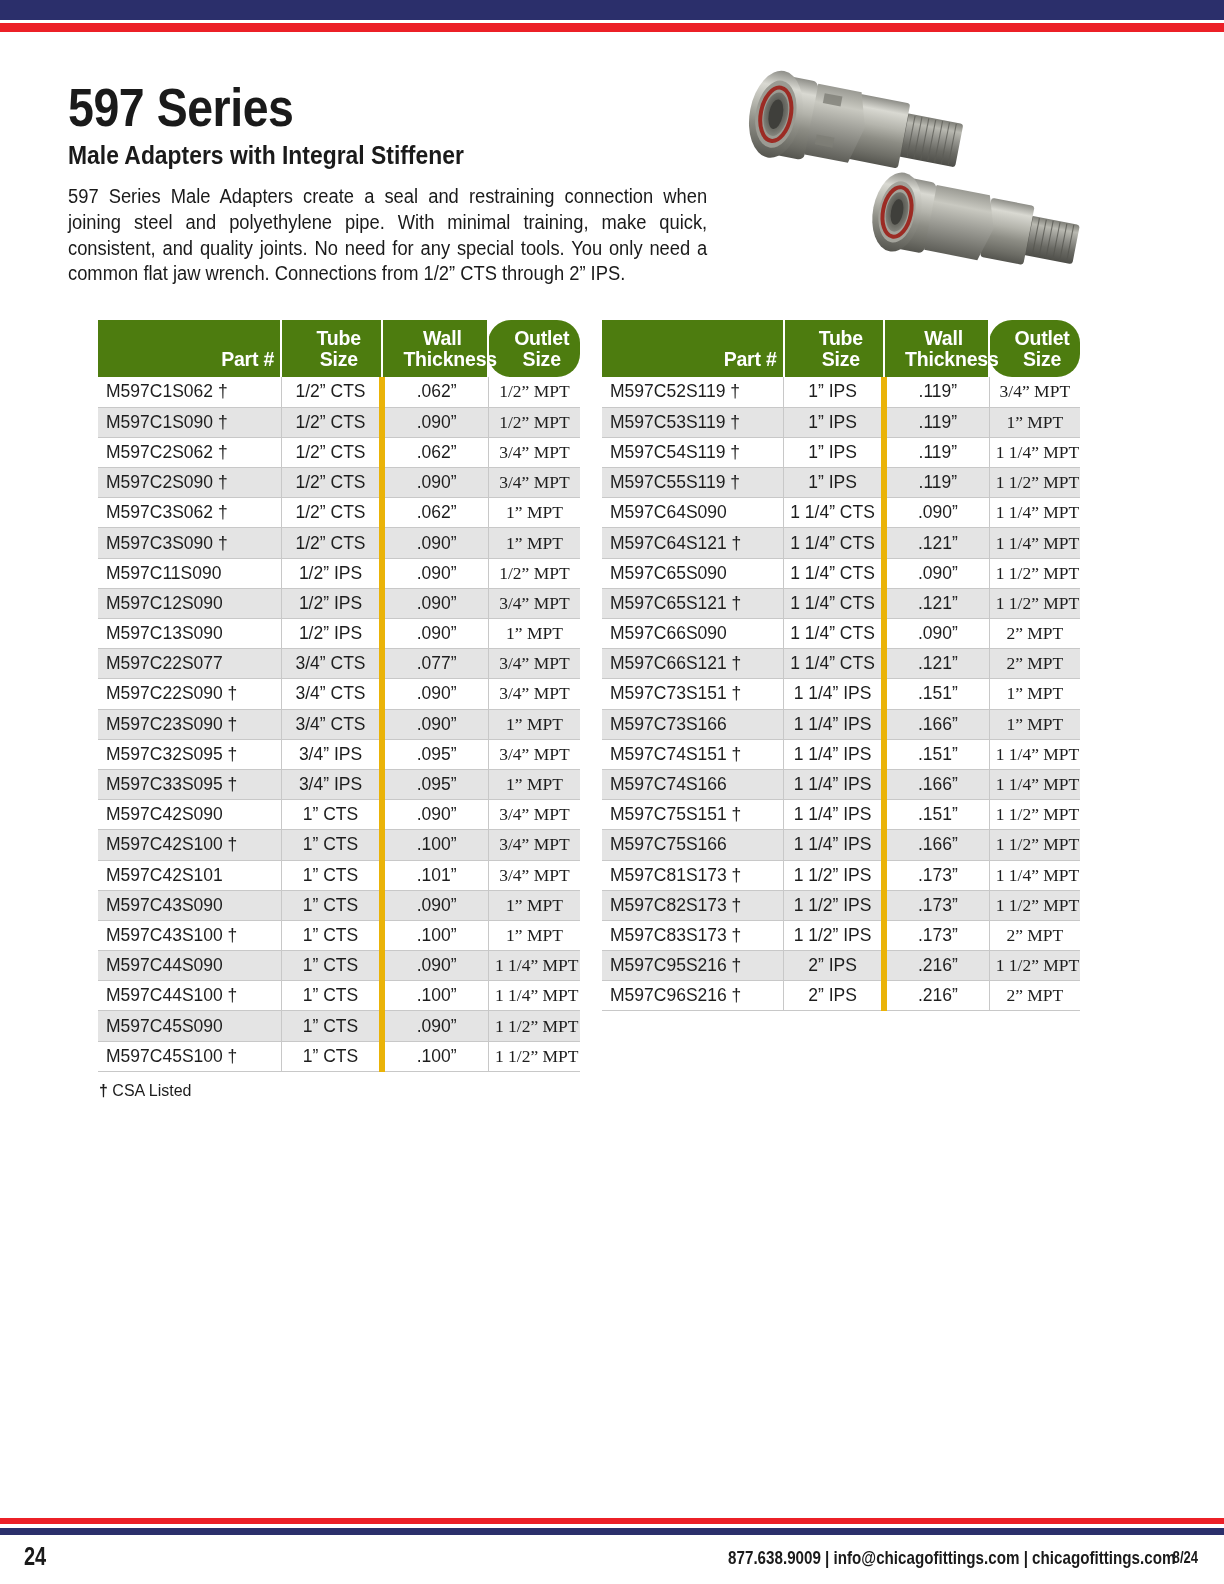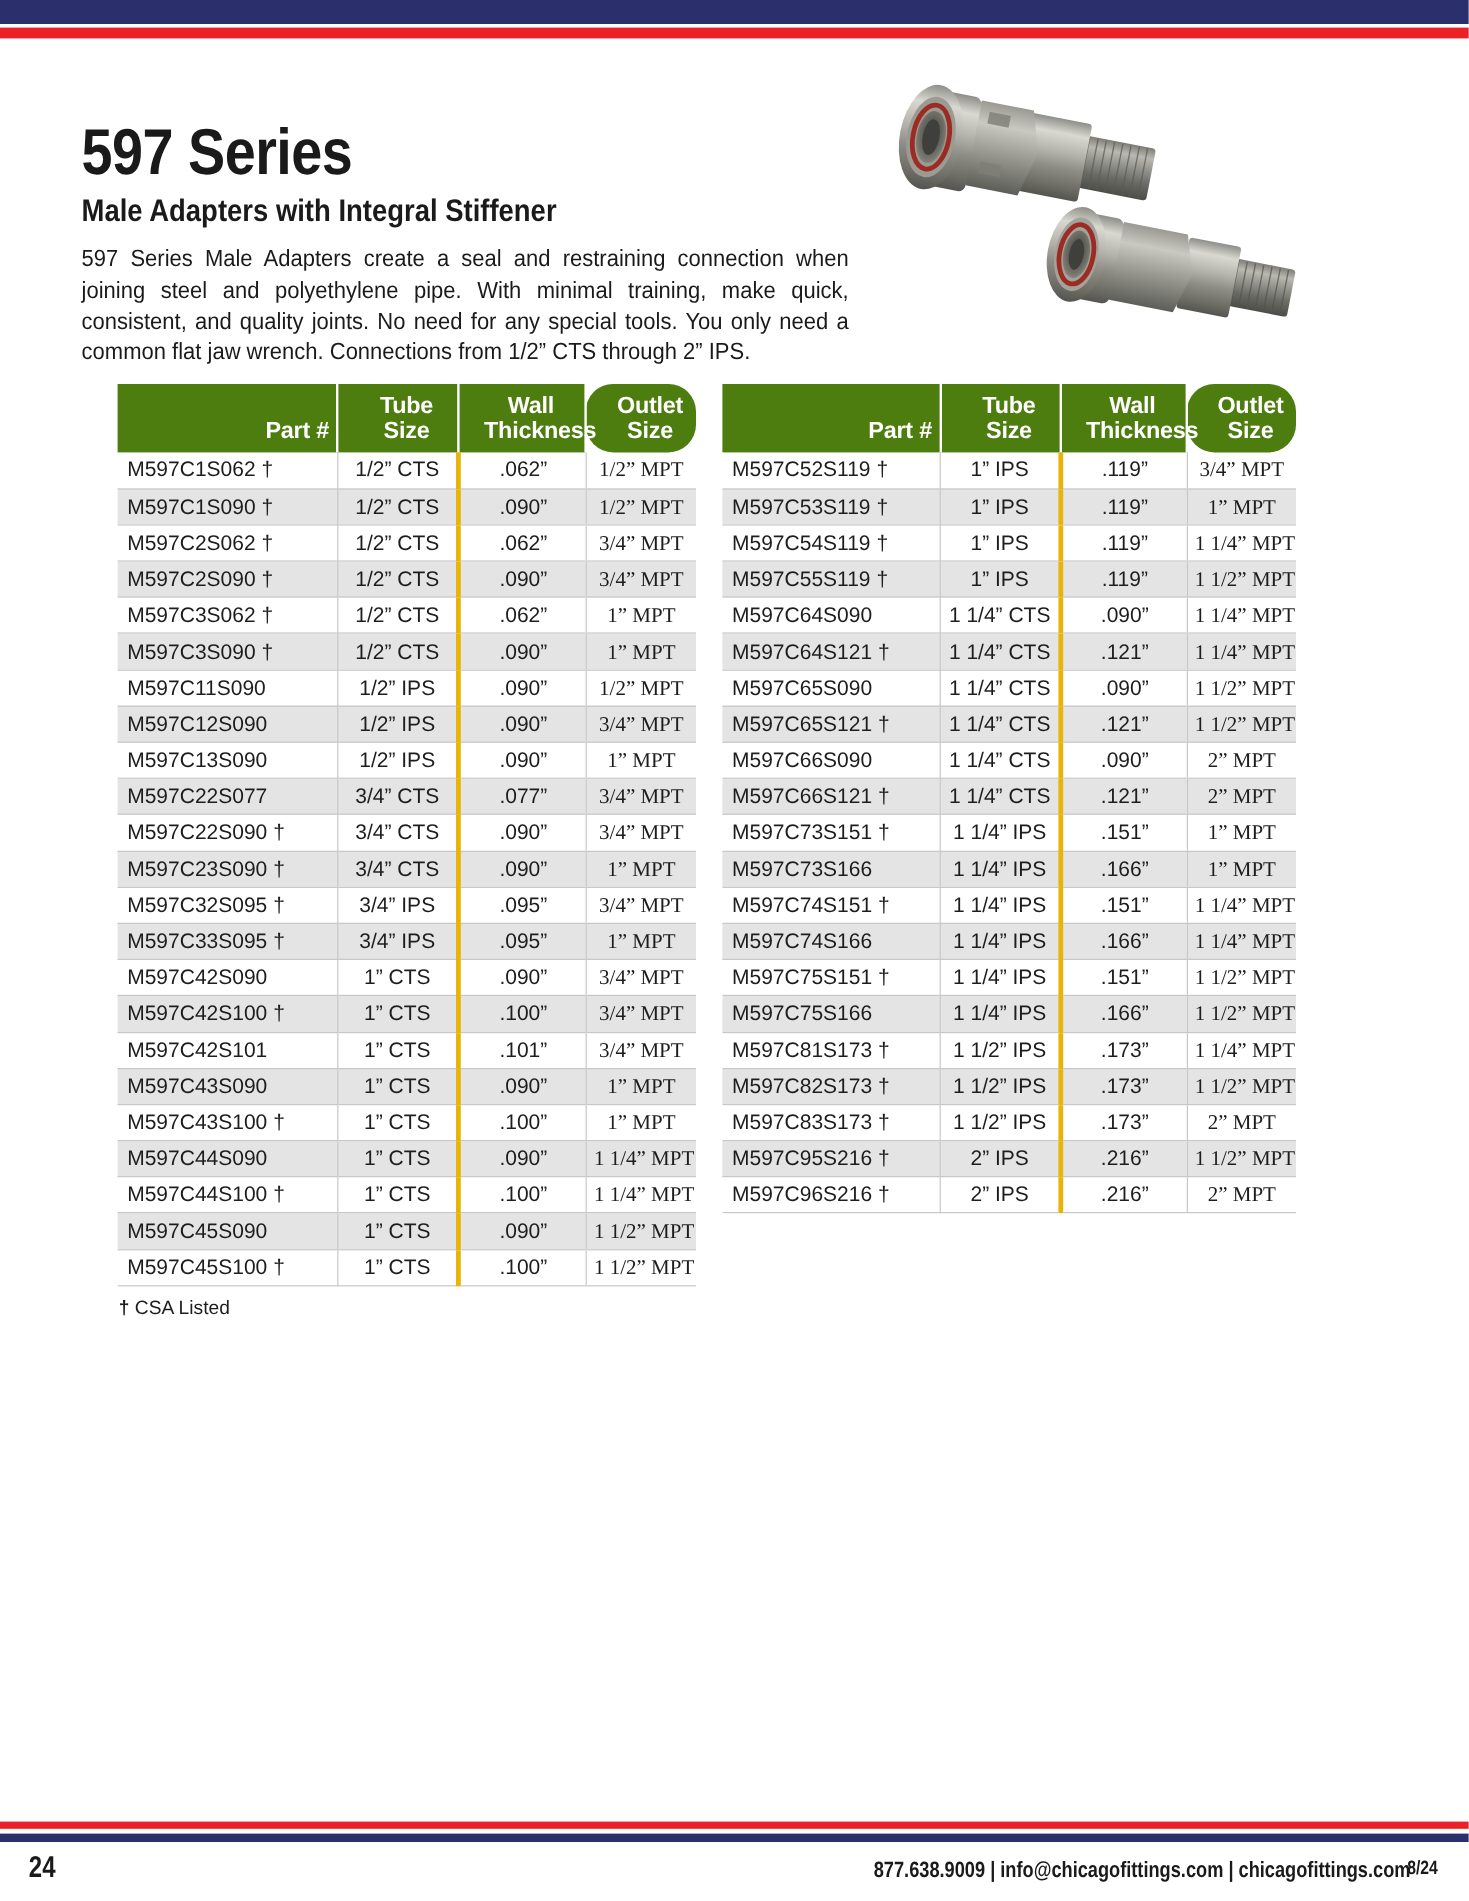--- a/index.html
+++ b/index.html
@@ -27,21 +27,21 @@
   .bar-red-bot {
     position: absolute; left: 0; top: 1518px; width: 1224px; height: 6px;
     background: #ec2027;
   }
   .bar-navy-bot {
     position: absolute; left: 0; top: 1528px; width: 1224px; height: 7px;
     background: #2b2f6b;
   }
 
   
-  .title-block { position: absolute; left: 68px; top: 100px; width: 660px; }
+  .title-block { position: absolute; left: 68px; top: 80px; width: 660px; }
 
   .page-title {
     font-size: 54px;
     font-weight: bold;
     line-height: 1.02;
     letter-spacing: -0.5px;
     color: #1a1a1a;
     transform: scaleX(0.86);
     transform-origin: left center;
     margin: 0;
@@ -109,21 +109,21 @@
     border-bottom: 1px solid #c8c8c8;
     white-space: nowrap;
     font-size: 17.5px;
     color: #1d1d1d;
   }
   .tbl tbody td.part {
     text-align: left;
     padding-left: 8px;
     border-right: 1px solid #c8c8c8;
   }
-  .tbl tbody td.wall { border-left: 4px solid #eab308; }
+  .tbl tbody td.wall { border-left: 6px solid #eab308; }
   .tbl tbody td.outlet { border-left: 1px solid #c8c8c8; font-family: Liberation Serif, serif; }
   .tbl tbody tr.alt td { background: #e4e4e4; }
   .tbl tbody tr:last-child td { border-bottom: 1px solid #c8c8c8; }
 
   .col-part { width: 38%; }
   .col-tube { width: 21%; }
   .col-wall { width: 22%; }
   .col-out  { width: 19%; }
 
   

